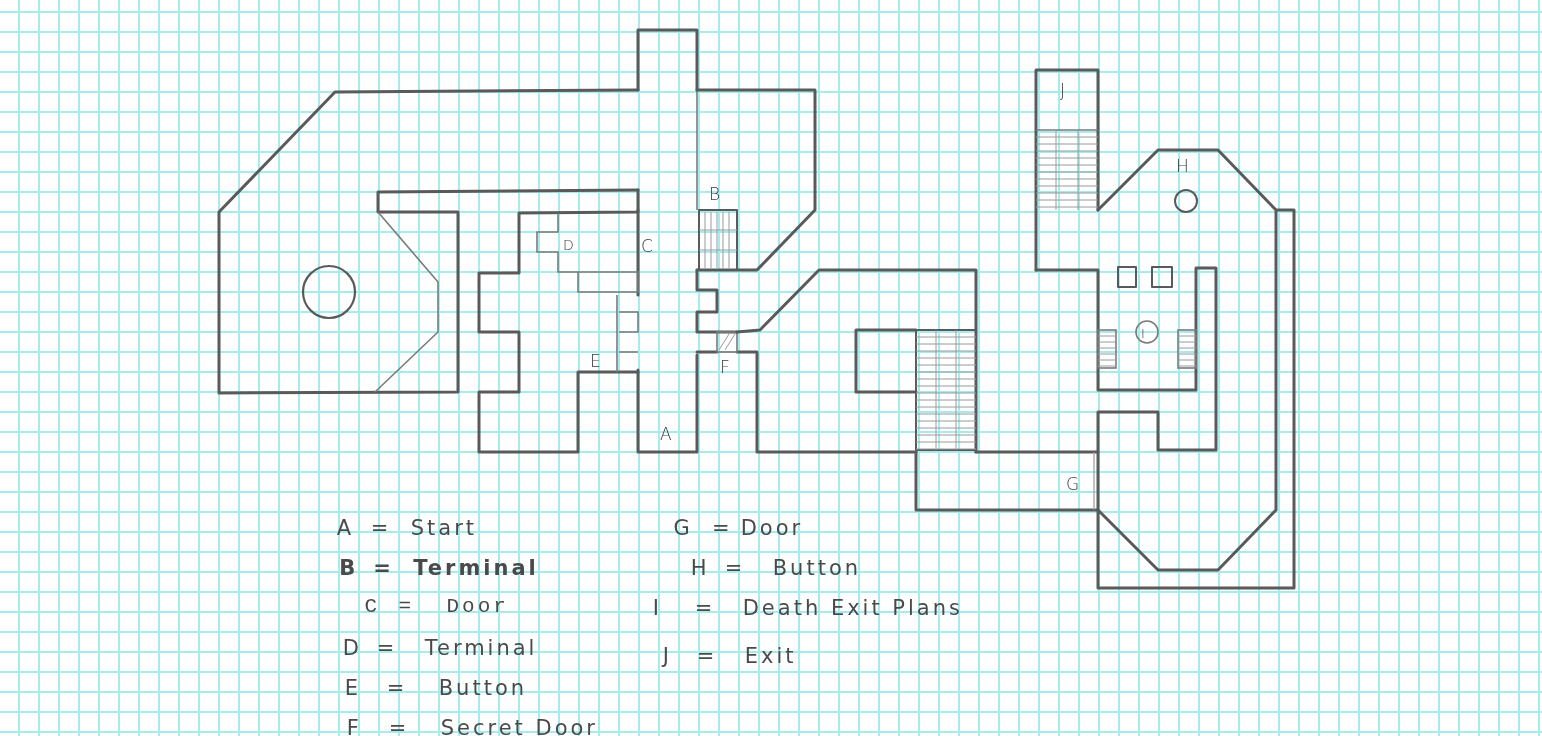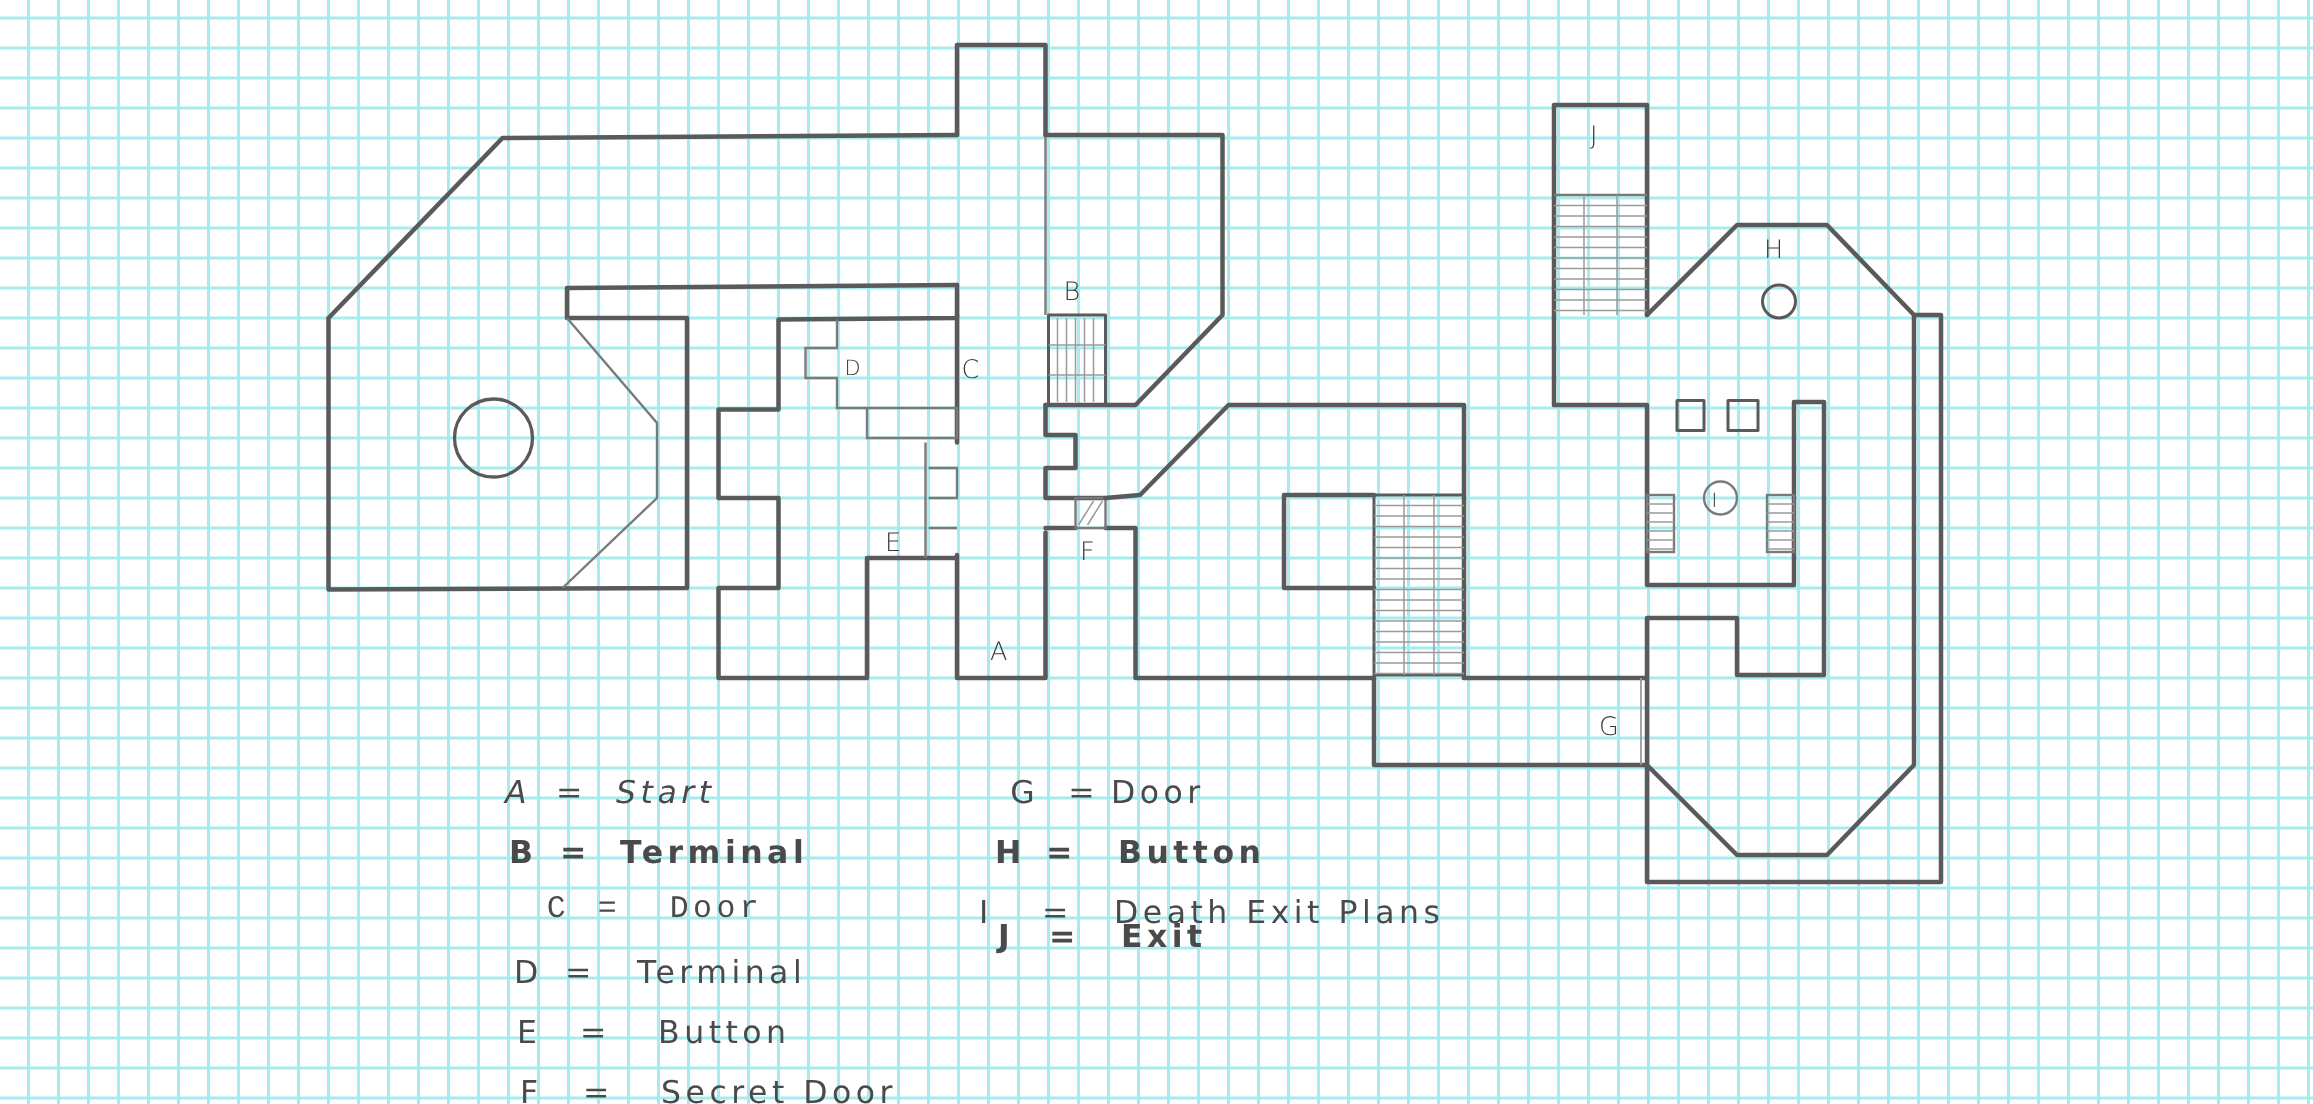--- a/index.html
+++ b/index.html
@@ -136,21 +136,21 @@
   <text class="maplabel" x="563" y="250" style="font-size:14px">D</text>
   <text class="maplabel" x="590" y="367">E</text>
   <text class="maplabel" x="720" y="373">F</text>
   <text class="maplabel" x="1066" y="490">G</text>
   <text class="maplabel" x="1176" y="172">H</text>
   <text class="maplabel" x="1141" y="338" style="font-size:13px">I</text>
   <text class="maplabel" x="1060" y="96">J</text>
 </svg>
 
 <div>
-  <div class="legend" style="left:298px; top:492px;font-style:italic;">
+  <div class="legend" style="left:298px; top:492px;">
     <span class="key">A</span><span class="eq">=</span><span>Start</span>
   </div>
   <div class="legend" style="left:298px; top:532px;font-weight:bold;">
     <span class="key">B</span><span class="eq">=</span><span>Terminal</span>
   </div>
   <div class="legend" style="left:302px; top:572px;font-family:Liberation Mono, monospace;">
     <span class="key">C</span><span class="eq">=</span><span style="padding-left:8px">Door</span>
   </div>
   <div class="legend" style="left:304px; top:612px;">
     <span class="key">D</span><span class="eq">=</span><span style="padding-left:8px">Terminal</span>
@@ -160,22 +160,22 @@
   </div>
   <div class="legend" style="left:308px; top:692px;">
     <span class="key">F</span><span class="eq" style="padding-left:8px">=</span><span style="padding-left:12px">Secret Door</span>
   </div>
 </div>
 
 <div>
   <div class="legend" style="left:620px; top:492px;text-align:right;">
     <span class="key">G</span><span class="eq">=</span><span style="padding-left:8px">Door</span>
   </div>
-  <div class="legend" style="left:622px; top:532px;font-weight:bold;">
+  <div class="legend" style="left:652px; top:532px;">
     <span class="key">H</span><span class="eq">=</span><span style="padding-left:8px">Button</span>
   </div>
   <div class="legend" style="left:614px; top:572px;">
     <span class="key" style="width:42px">I</span><span class="eq">=</span><span style="padding-left:8px">Death Exit Plans</span>
   </div>
-  <div class="legend" style="left:624px; top:588px;font-weight:bold;">
+  <div class="legend" style="left:624px; top:620px;">
     <span class="key">J</span><span class="eq">=</span><span style="padding-left:8px">Exit</span>
   </div>
 </div>
 
 </body></html>

